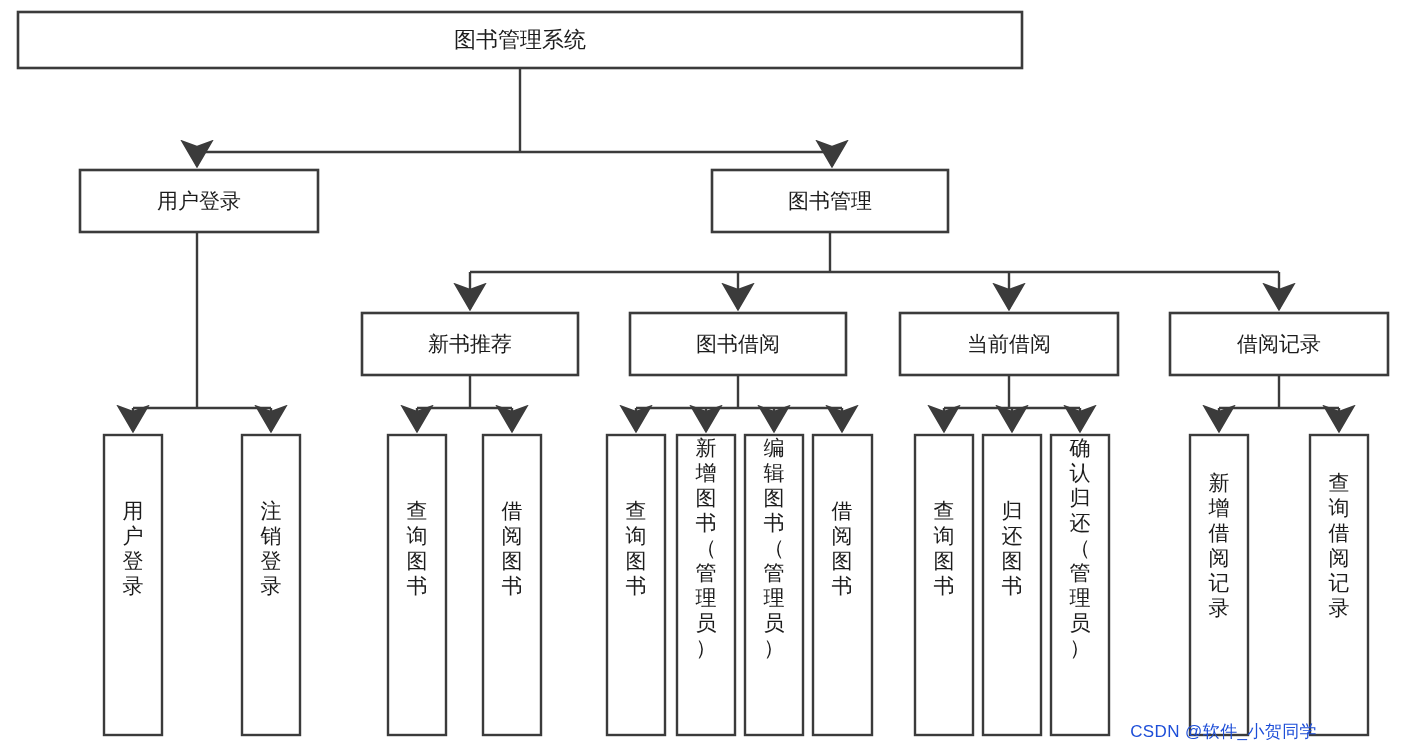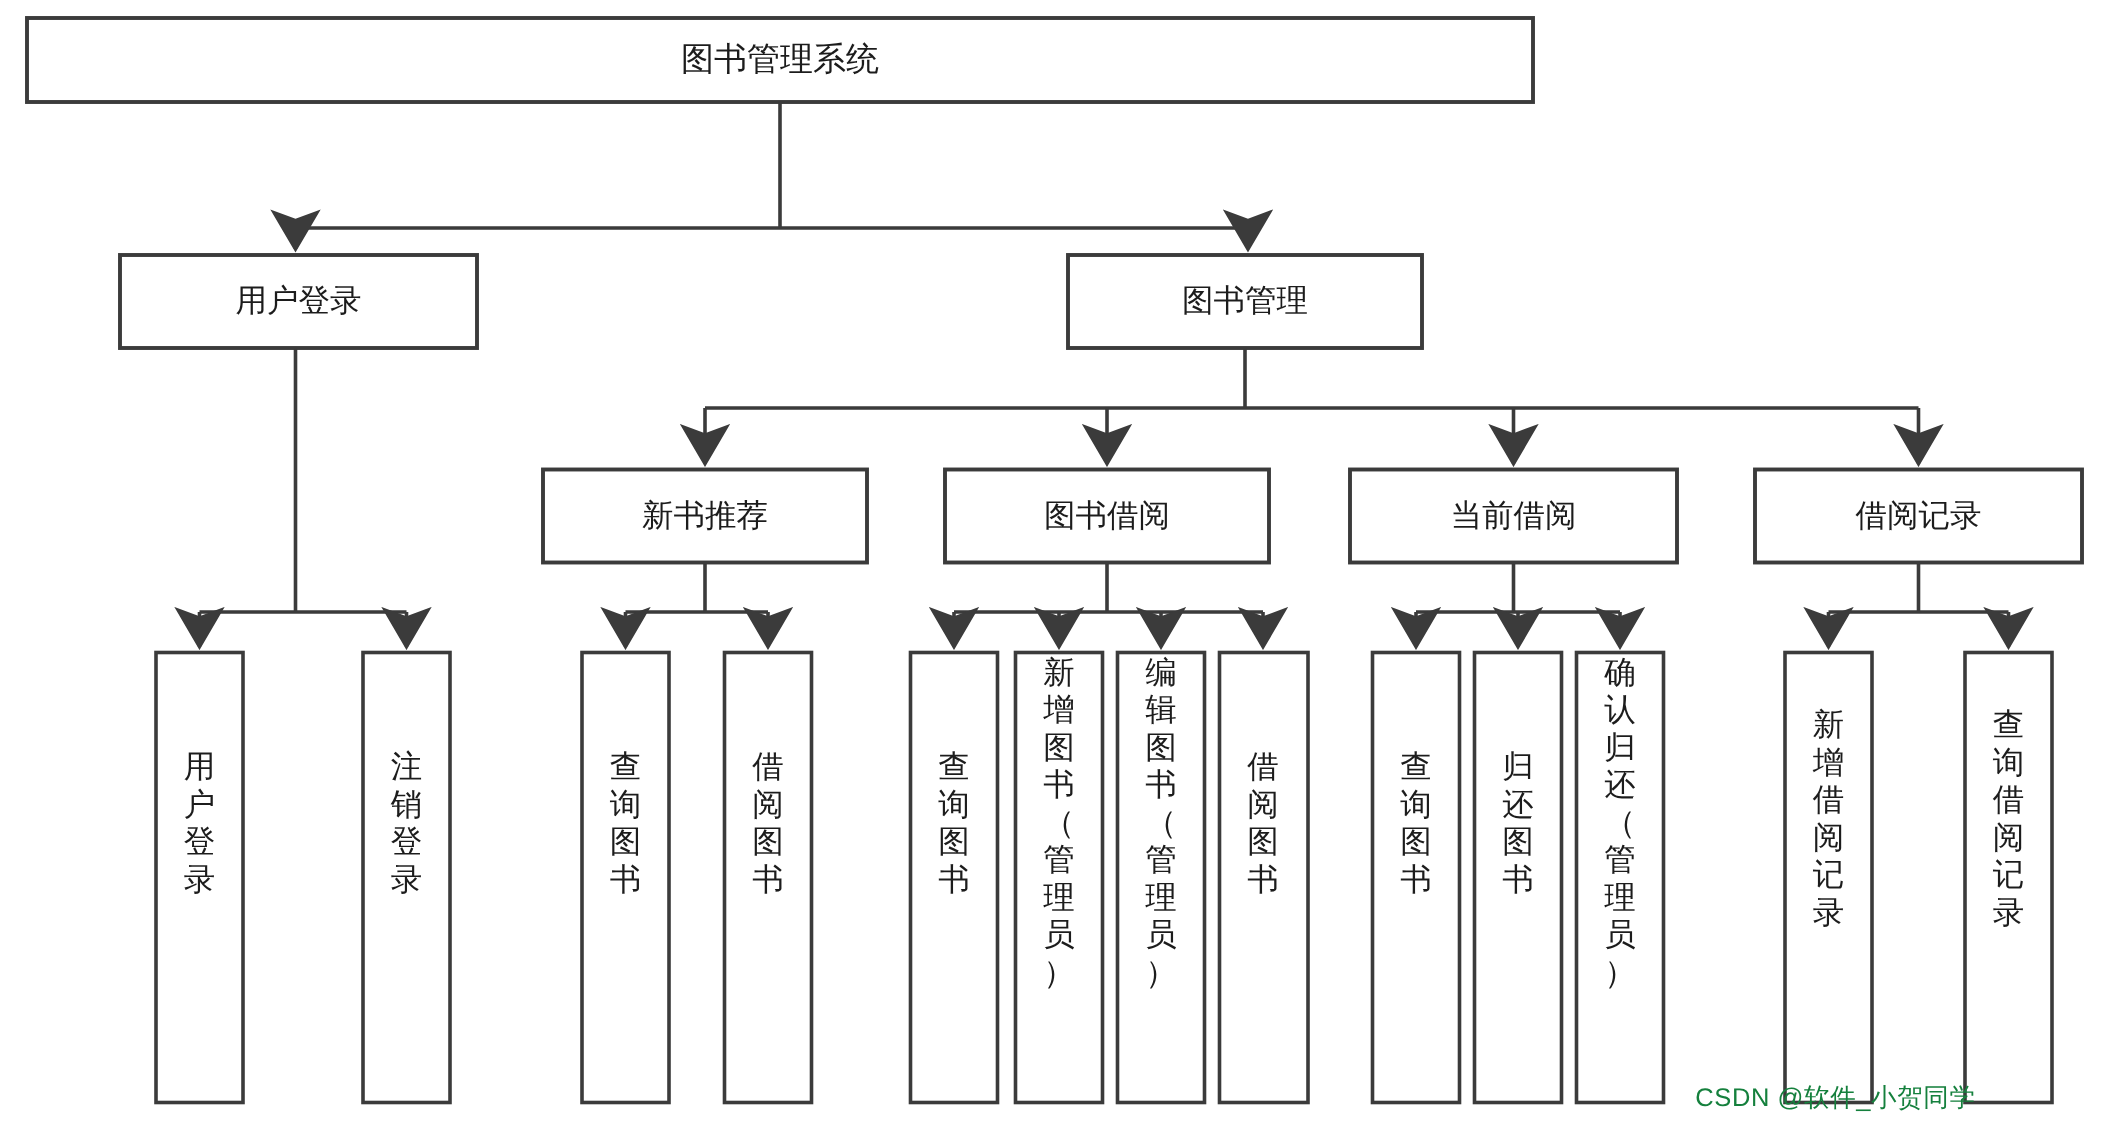--- a/index.html
+++ b/index.html
@@ -57,21 +57,21 @@
     font-size: 21px;
     fill: #1c1c1c;
     text-anchor: middle;
   }
   .watermark {
     position: absolute;
     right: 8px;
     bottom: 4px;
     font-family: "Liberation Sans", "DejaVu Sans", sans-serif;
     font-size: 17px;
-    color: #15803d;
+    color: #1d4ed8;
     letter-spacing: 0.4px;
     white-space: nowrap;
     pointer-events: none;
   }
 </style>
 </head>
 <body>
 
 <div id="diagram-root">
   <svg width="1405" height="747" viewBox="0 0 1405 747">

